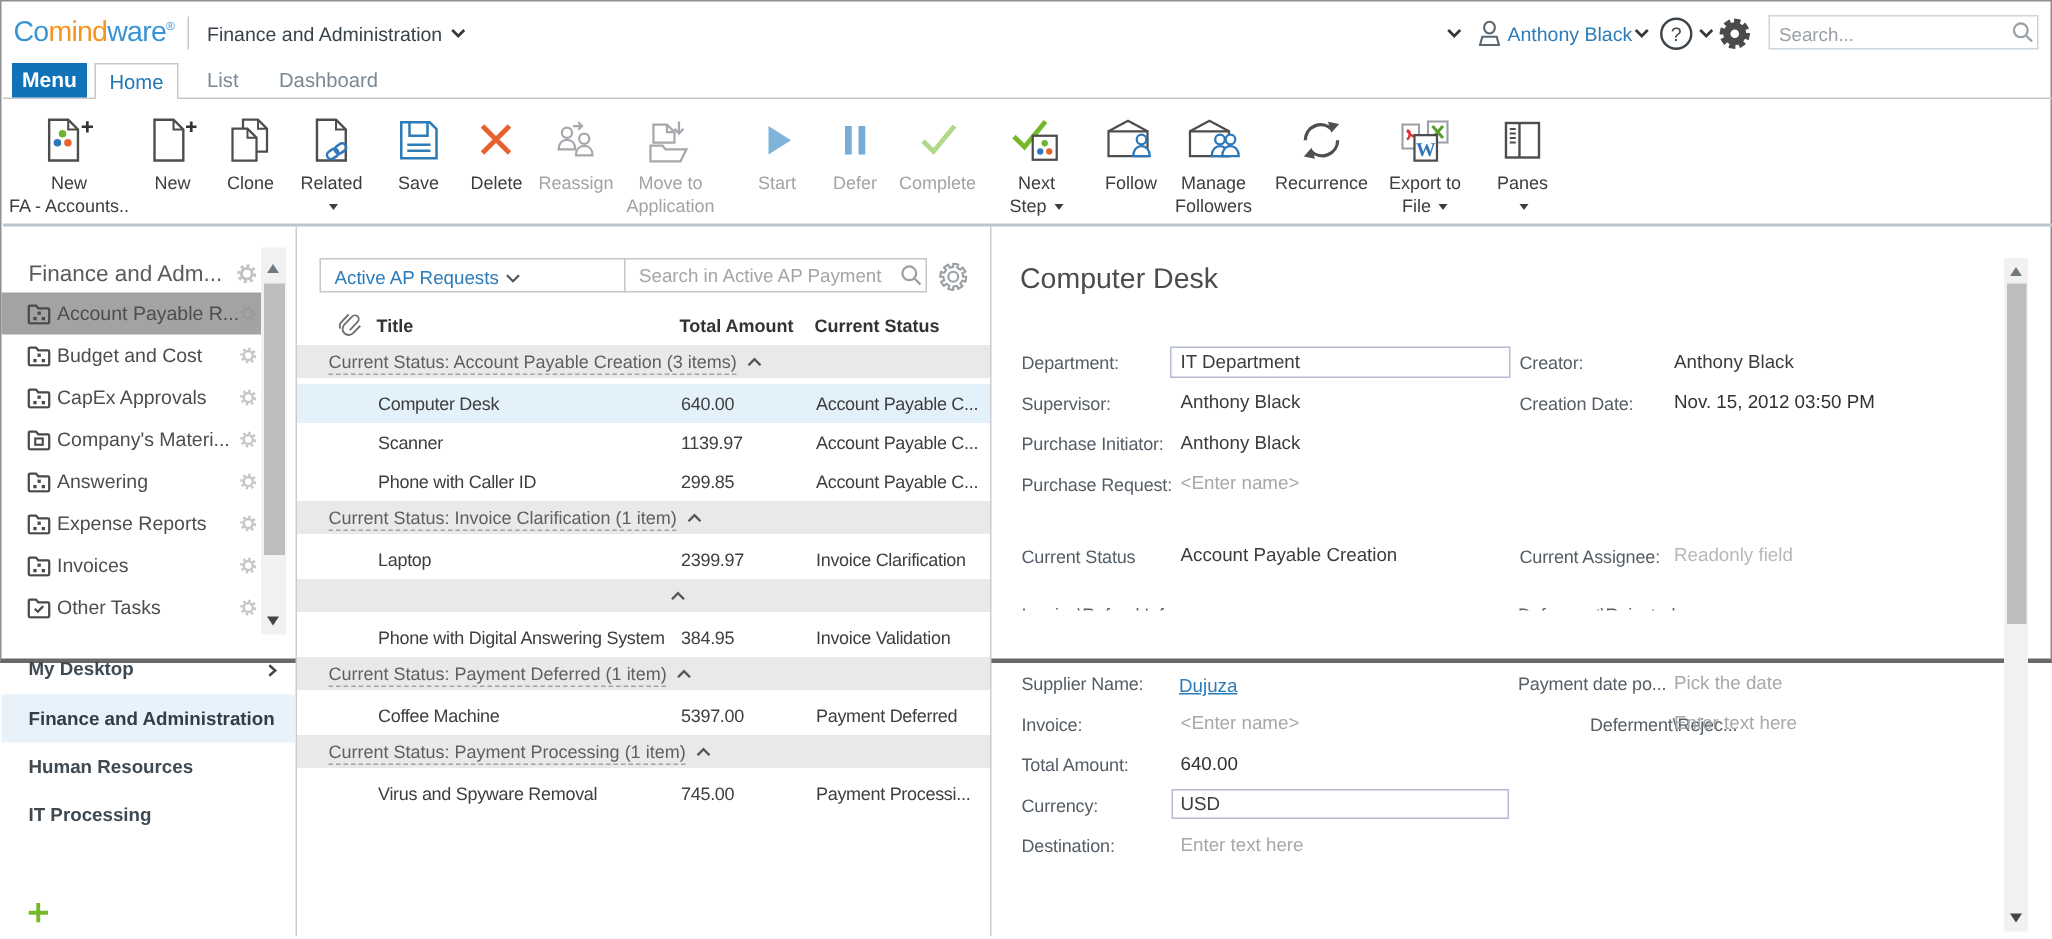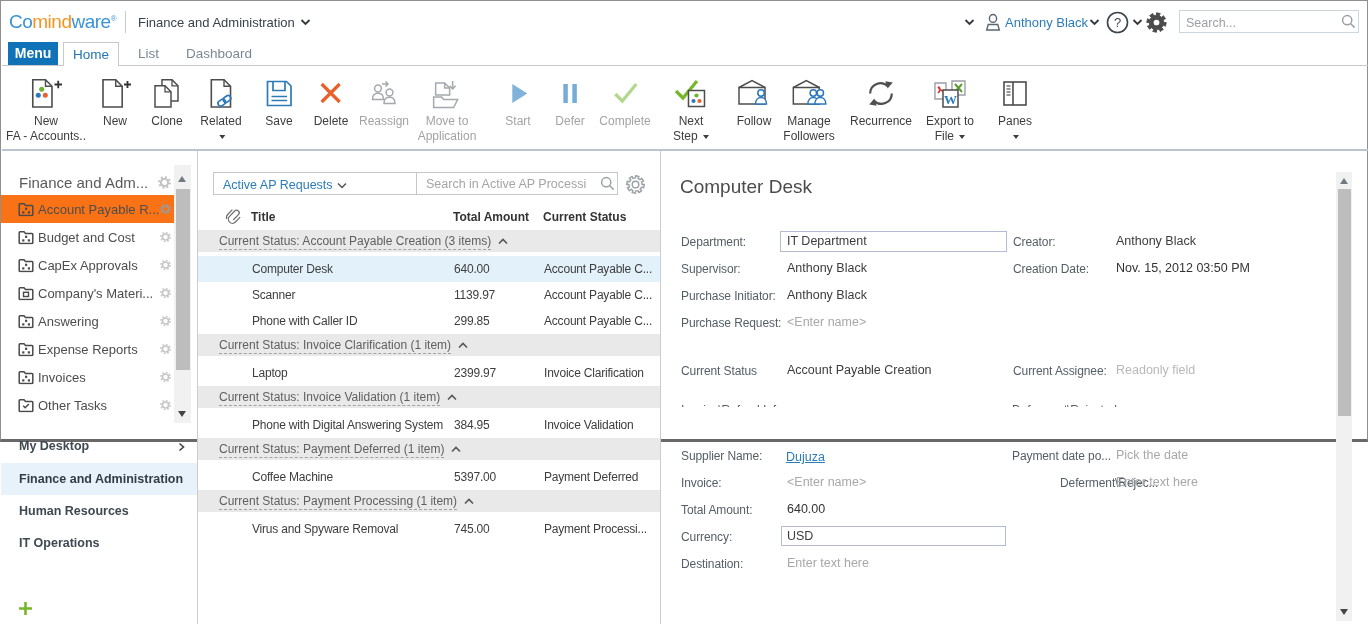--- a/index.html
+++ b/index.html
@@ -24,21 +24,21 @@
 
 .tb { position:absolute; top:76px; transform:translateX(-50%); text-align:center; }
 .tb .lbl { margin-top:0px; font-size:12px; line-height:14.5px; color:#3d3d3d; white-space:nowrap; }
 .tb.dis .lbl { color:#a3a3a3; }
 .car { display:inline-block; width:0; height:0; border-left:3.5px solid transparent;
   border-right:3.5px solid transparent; border-top:4px solid #3d3d3d; margin-left:2px; position:relative; top:-1px;}
 #tbline { left:1px; top:148px; width:1366px; height:2px; background:#b9c5ce; }
 #sbborder { left:196px; top:150px; width:1px; height:473px; background:#cccccc; }
 #sbtitle { left:18px; top:173px; font-size:15px; color:#5a5a5a; white-space:nowrap; }
 .sbrow { left:0px; width:173px; height:28px; }
-.sbrow.sel { background:#f97316; }
+.sbrow.sel { background:#a3a3a3; }
 .sbtext { position:absolute; left:37px; top:50%; transform:translateY(-50%); font-size:13px; color:#4d4d4d; white-space:nowrap; }
 .sbicon { position:absolute; left:17px; top:50%; transform:translateY(-50%); }
 .sbgear { position:absolute; left:159px; top:50%; transform:translateY(-50%); }
 .wsrow { left:0px; width:196px; height:32px; }
 .wsrow .t { position:absolute; left:18px; top:50%; transform:translateY(-50%);
   font-size:12.5px; font-weight:bold; color:#3e4952; white-space:nowrap; }
 .wsrow.sel { background:#e7f2fb; }
 .wsrow.sel .t { color:#333d45; }
 
 .sbar { position:absolute; background:#f1f1f1; }
@@ -362,35 +362,35 @@
         <polyline points="1.5,1.5 5.5,5 1.5,8.5" fill="none" stroke="#444" stroke-width="1.6"></polyline>
       </svg>
     </div>
 <div class="abs wsrow sel" style="top:462px">
       <span class="t">Finance and Administration</span>
     </div>
 <div class="abs wsrow" style="top:494px">
       <span class="t">Human Resources</span>
     </div>
 <div class="abs wsrow" style="top:526px">
-      <span class="t">IT Operations</span>
+      <span class="t">IT Processing</span>
     </div>
 <svg class="abs" style="left:18px;top:601px" width="13" height="13">
       <path d="M6.5 0 V13 M0 6.5 H13" stroke="#76b82a" stroke-width="2.6"></path>
     </svg>
 <div class="abs" style="left:42px;top:627px;font-size:13px;color:#9a9a9a">Create Workspace</div>
 
 <div class="abs" id="midborder"></div>
 <div class="abs" id="midbox"></div>
 <div class="abs" id="middd">Active AP Requests</div>
 <svg class="abs" style="left:336px;top:181px" width="10" height="7">
       <polyline points="1,1.5 5,5.5 9,1.5" fill="none" stroke="#555" stroke-width="1.5"></polyline>
     </svg>
 <div class="abs" id="middiv"></div>
-<div class="abs" id="midsearch">Search in Active AP Processi</div>
+<div class="abs" id="midsearch">Search in Active AP Payment</div>
 <svg class="abs" style="left:599px;top:175px" width="15" height="15" viewBox="0 0 15 15">
       <circle cx="6.2" cy="6.2" r="4.6" fill="none" stroke="#9aa0a6" stroke-width="1.5"></circle>
       <line x1="9.8" y1="9.8" x2="13.6" y2="13.6" stroke="#9aa0a6" stroke-width="1.5"></line>
     </svg>
 <svg class="abs" style="left:625px;top:174px" width="19" height="19" viewBox="0 0 19 19">
       <path d="M18.30 9.50 L17.63 12.87 L15.60 12.03 L14.17 14.17 L15.72 15.72 L12.87 17.63 L12.03 15.60 L9.50 16.10 L9.50 18.30 L6.13 17.63 L6.97 15.60 L4.83 14.17 L3.28 15.72 L1.37 12.87 L3.40 12.03 L2.90 9.50 L0.70 9.50 L1.37 6.13 L3.40 6.97 L4.83 4.83 L3.28 3.28 L6.13 1.37 L6.97 3.40 L9.50 2.90 L9.50 0.70 L12.87 1.37 L12.03 3.40 L14.17 4.83 L15.72 3.28 L17.63 6.13 L15.60 6.97 L16.10 9.50 Z" fill="none" stroke="#9aa0a6" stroke-width="1.4" stroke-linejoin="round"></path>
       <circle cx="9.5" cy="9.5" r="3.3" fill="none" stroke="#9aa0a6" stroke-width="1.4"></circle>
     </svg>
 
 <svg class="abs" style="left:224px;top:206px" width="17" height="18" viewBox="0 0 17 18">
@@ -429,21 +429,20 @@
 <svg style="position:absolute;left:260px;top:8px" width="10" height="7">
         <polyline points="1,5.5 5,1.5 9,5.5" fill="none" stroke="#555" stroke-width="1.6"></polyline>
       </svg>
     </div>
 <div class="abs drow" style="top:359px">
       <span class="c1">Laptop</span>
       <span class="c2">2399.97</span>
       <span class="c3">Invoice Clarification</span>
     </div>
 <div class="abs grow" style="top:385px">
-      <span class="gt">Current Status: Invoice Validation (1 item)</span>
 <svg style="position:absolute;left:249px;top:8px" width="10" height="7">
         <polyline points="1,5.5 5,1.5 9,5.5" fill="none" stroke="#555" stroke-width="1.6"></polyline>
       </svg>
     </div>
 <div class="abs drow" style="top:411px">
       <span class="c1">Phone with Digital Answering System</span>
       <span class="c2">384.95</span>
       <span class="c3">Invoice Validation</span>
     </div>
 <div class="abs grow" style="top:437px">

